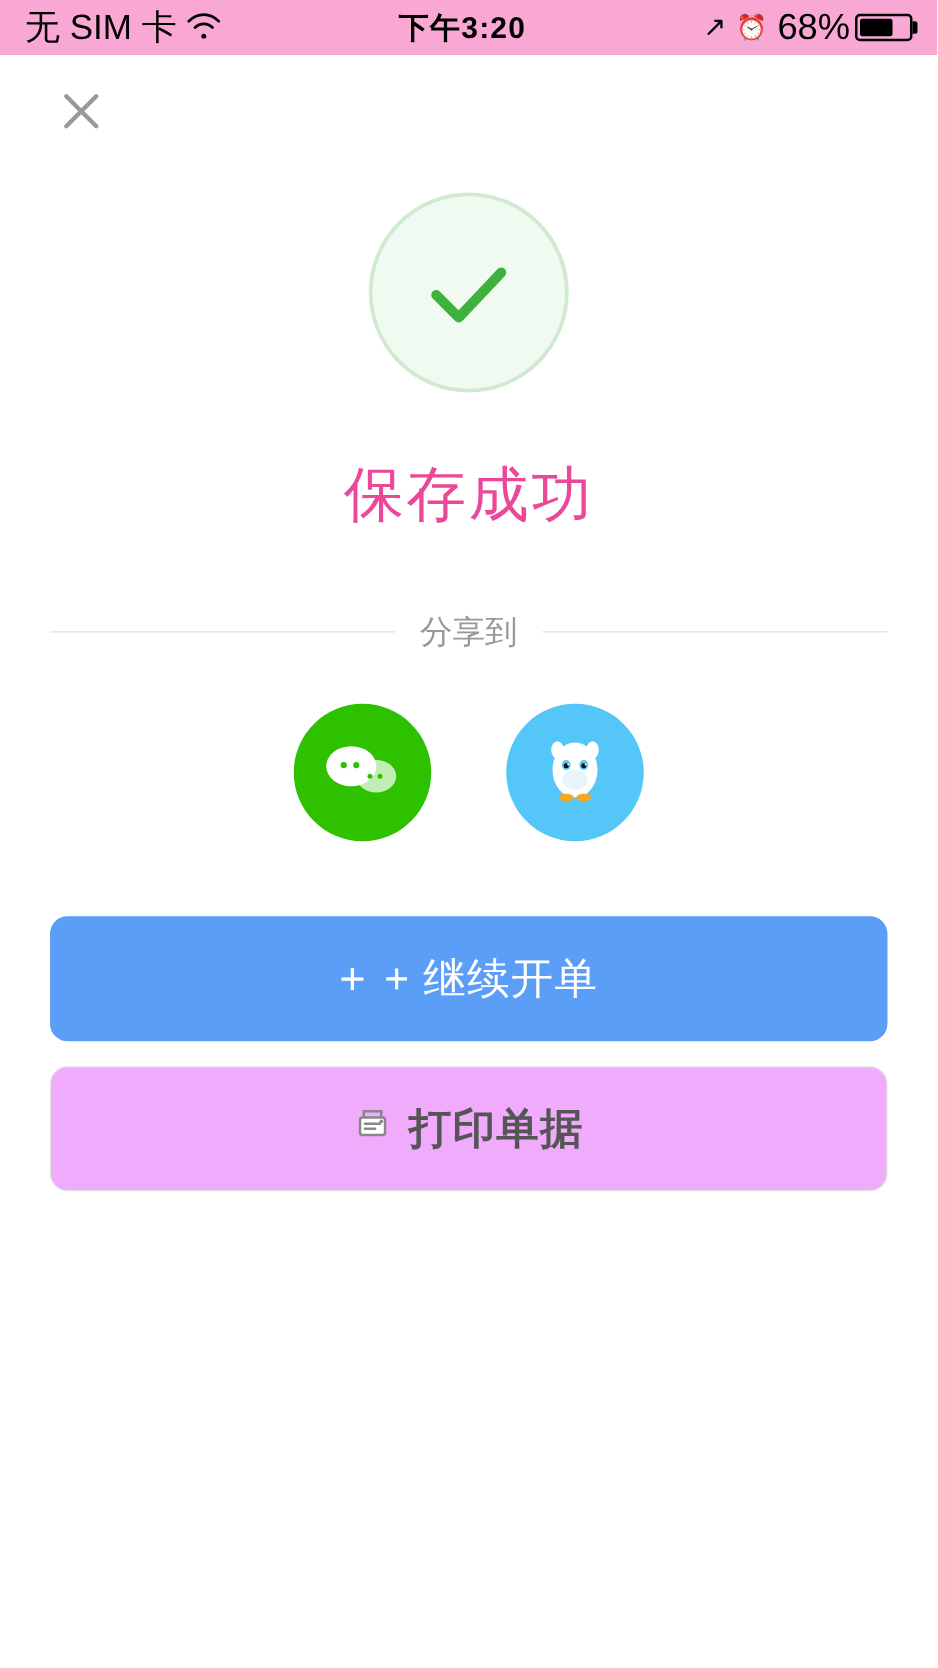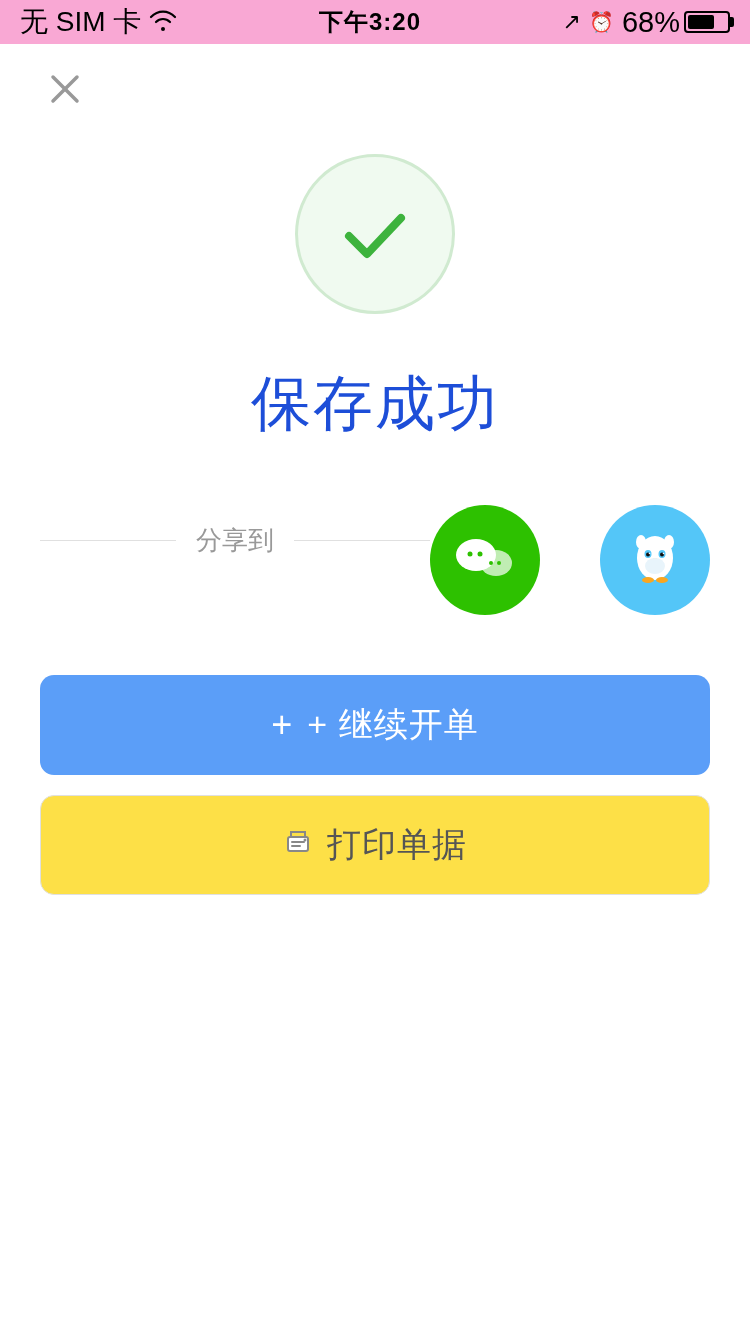--- a/index.html
+++ b/index.html
@@ -120,32 +120,32 @@
       background: #f0faf0;
       border: 3px solid #d0ead0;
       display: flex;
       align-items: center;
       justify-content: center;
       margin-bottom: 50px;
     }
 
     
     .success-title {
-      font-size: 60px;
+      font-size: 48px;
       font-weight: 500;
-      color: #1d4ed8;
+      color: #ec4899;
       margin-bottom: 60px;
       letter-spacing: 2px;
     }
 
     
     .share-section {
       width: 100%;
       display: flex;
-      flex-direction: row;
+      flex-direction: column;
       align-items: center;
       margin-bottom: 50px;
     }
 
     .share-divider-row {
       width: 100%;
       display: flex;
       align-items: center;
       gap: 20px;
       margin-bottom: 40px;
@@ -228,30 +228,30 @@
       font-size: 34px;
       color: #fff;
       font-weight: 400;
       letter-spacing: 1px;
     }
 
     .btn-secondary {
       width: 100%;
       height: 100px;
       border-radius: 14px;
-      background: #fde047;
+      background: #f0abfc;
       border: 1px solid #e0e0e0;
       display: flex;
       align-items: center;
       justify-content: center;
       gap: 14px;
       cursor: pointer;
       font-size: 34px;
       color: #555;
-      font-weight: 400;
+      font-weight: 700;
       letter-spacing: 1px;
     }
   </style>
 </head>
 <body>
 
 <div class="status-bar">
   <div class="status-left">
     <span>无 SIM 卡</span>
     <span>

